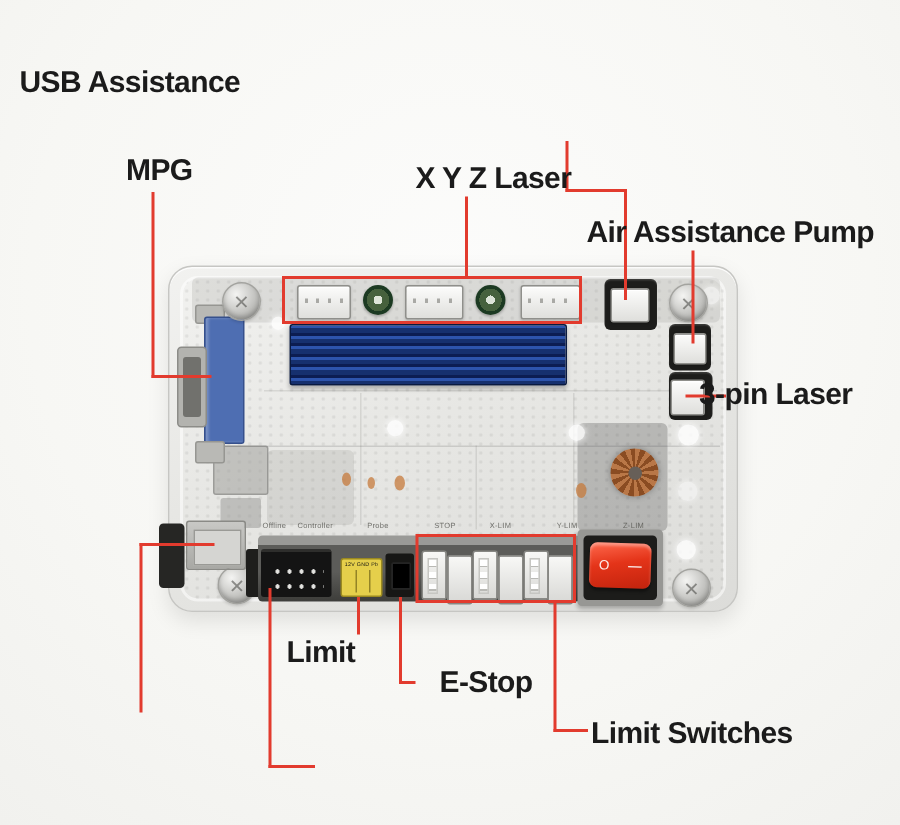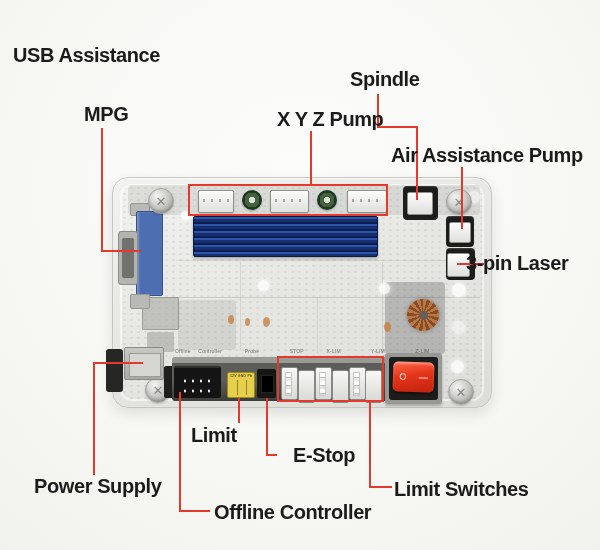--- a/index.html
+++ b/index.html
@@ -235,23 +235,20 @@
   <div class="ln" style="left:238px;top:398px;width:2px;height:25px;"></div>
 
   <div class="ln" style="left:266px;top:398px;width:2px;height:58px;"></div>
   <div class="ln" style="left:266px;top:454px;width:11px;height:2px;"></div>
 
   <div class="ln" style="left:369px;top:400px;width:2px;height:88px;"></div>
   <div class="ln" style="left:369px;top:486px;width:23px;height:2px;"></div>
 
   <div class="lbl" style="left:13px;top:44px;">USB Assistance</div>
   <div class="lbl" style="left:84px;top:103px;">MPG</div>
-  <div class="lbl" style="left:277px;top:108px;">X Y Z Pump</div>
-  <div class="lbl" style="left:350px;top:68px;">Spindle</div>
+  <div class="lbl" style="left:277px;top:108px;">X Y Z Laser</div>
   <div class="lbl" style="left:391px;top:144px;">Air Assistance Pump</div>
   <div class="lbl" style="left:466px;top:252px;">3-pin Laser</div>
-  <div class="lbl" style="left:34px;top:475px;">Power Supply</div>
   <div class="lbl" style="left:191px;top:424px;">Limit</div>
   <div class="lbl" style="left:293px;top:444px;">E-Stop</div>
-  <div class="lbl" style="left:214px;top:501px;">Offline Controller</div>
   <div class="lbl" style="left:394px;top:478px;">Limit Switches</div>
 
 </div>
 
 </body></html>

